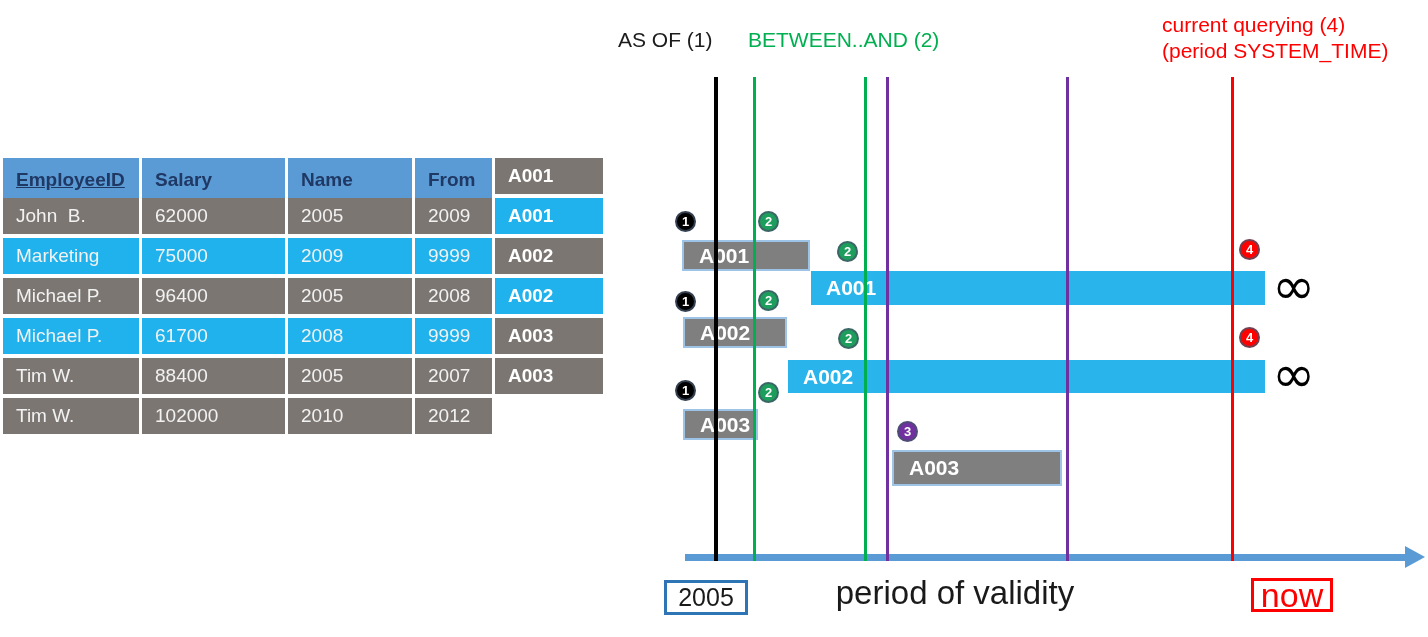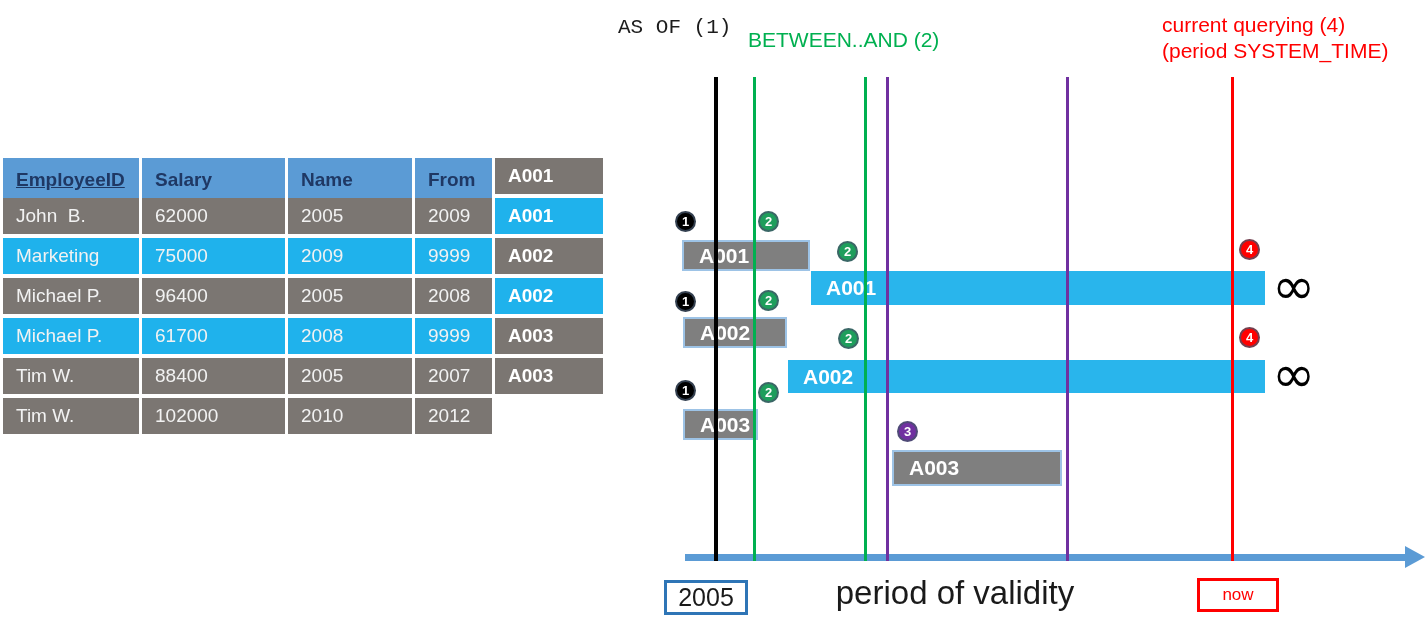--- a/index.html
+++ b/index.html
@@ -23,21 +23,21 @@
   .emp-table .hcell.u{text-decoration:underline;}
   .emp-table .cell{background:var(--row-gray);color:#f2f2f2;font-size:19px;
     line-height:36px;padding-left:13px;white-space:pre;}
   .emp-table .cell.first{font-weight:bold;color:#ffffff;}
   .emp-table .cyan .cell{background:var(--row-cyan);}
   .emp-table .hcell{text-decoration:none;}
   .emp-table .hcell.u{text-decoration:underline;}
 
   
   .legend-label{position:absolute;font-size:21px;white-space:nowrap;}
-  .legend-as-of{left:618px;top:16px;color:#1c1c1c;font-family:Liberation Mono, monospace;}
+  .legend-as-of{left:618px;top:28px;color:#1c1c1c;}
   .legend-between{left:748px;top:28px;color:var(--line-green);}
   .legend-contained{left:962px;top:28px;color:var(--line-purple);}
   .legend-current{left:1162px;top:12px;color:var(--line-red);line-height:26px;}
 
   
   .vline{position:absolute;top:77px;height:484px;width:3px;z-index:3;}
   .vline.black{left:714px;width:4px;background:var(--line-black);}
   .vline.green1{left:753px;background:var(--line-green);}
   .vline.green2{left:864px;background:var(--line-green);}
   .vline.purple1{left:886px;background:var(--line-purple);}
@@ -82,22 +82,22 @@
   .axis-line{position:absolute;left:685px;top:554px;width:722px;height:7px;
     background:var(--axis-blue);z-index:1;}
   .axis-head{position:absolute;left:1405px;top:546px;width:0;height:0;z-index:1;
     border-left:20px solid var(--axis-blue);border-top:11px solid transparent;
     border-bottom:11px solid transparent;}
   .year-box{position:absolute;left:664px;top:580px;width:84px;height:35px;
     border:3px solid var(--box-blue);color:var(--text-dark);font-size:25px;
     display:flex;align-items:center;justify-content:center;}
   .period-label{position:absolute;left:790px;top:574px;width:330px;text-align:center;
     font-size:33px;font-weight:300;color:var(--text-dark);white-space:nowrap;}
-  .now-box{position:absolute;left:1197px;top:578px;width:82px;height:34px;
-    border:3px solid var(--line-red);color:var(--line-red);font-size:17px;
+  .now-box{position:absolute;left:1251px;top:578px;width:82px;height:34px;
+    border:3px solid var(--line-red);color:var(--line-red);font-size:34px;
     display:flex;align-items:center;justify-content:center;}
 </style>
 </head>
 <body>
 
 <div class="stage">
 
   <div class="emp-table">
     <div class="hcell u">EmployeeID</div>
     <div class="hcell">Salary</div>

